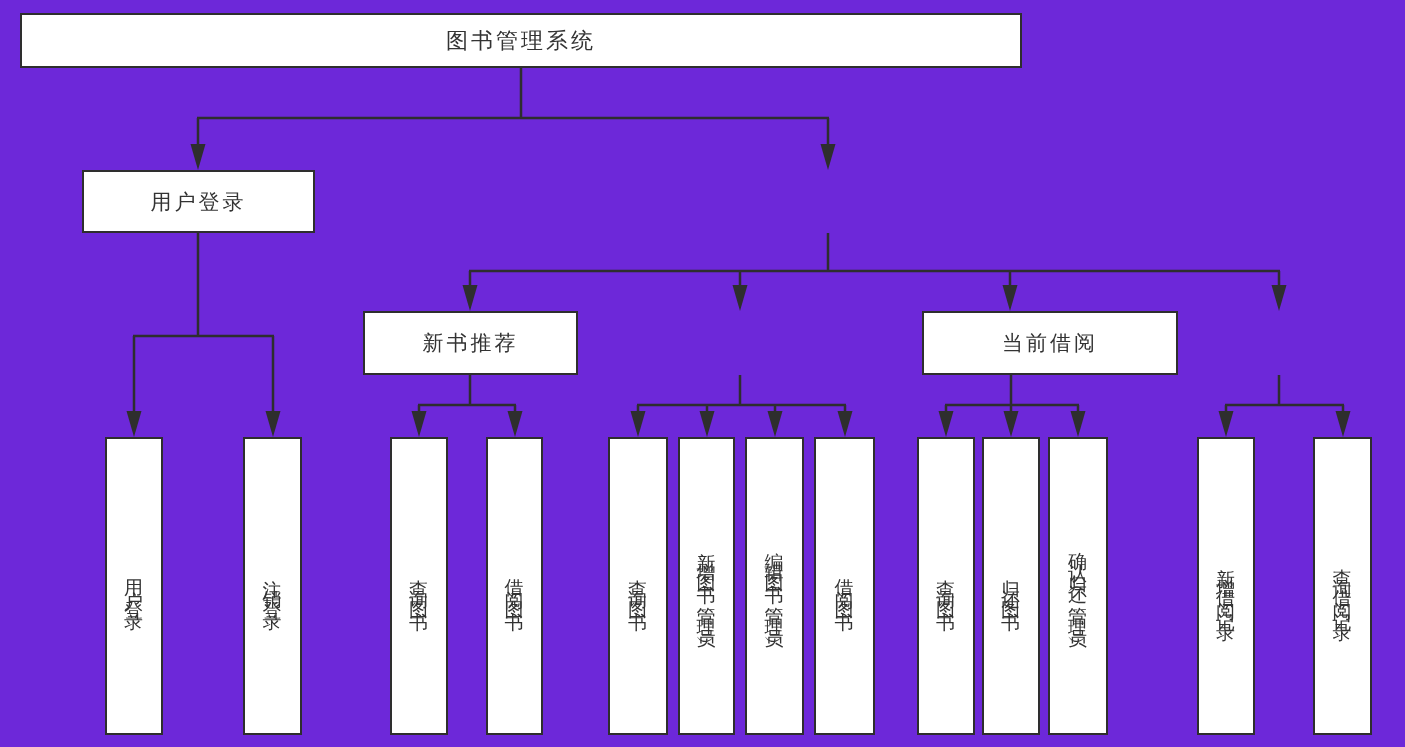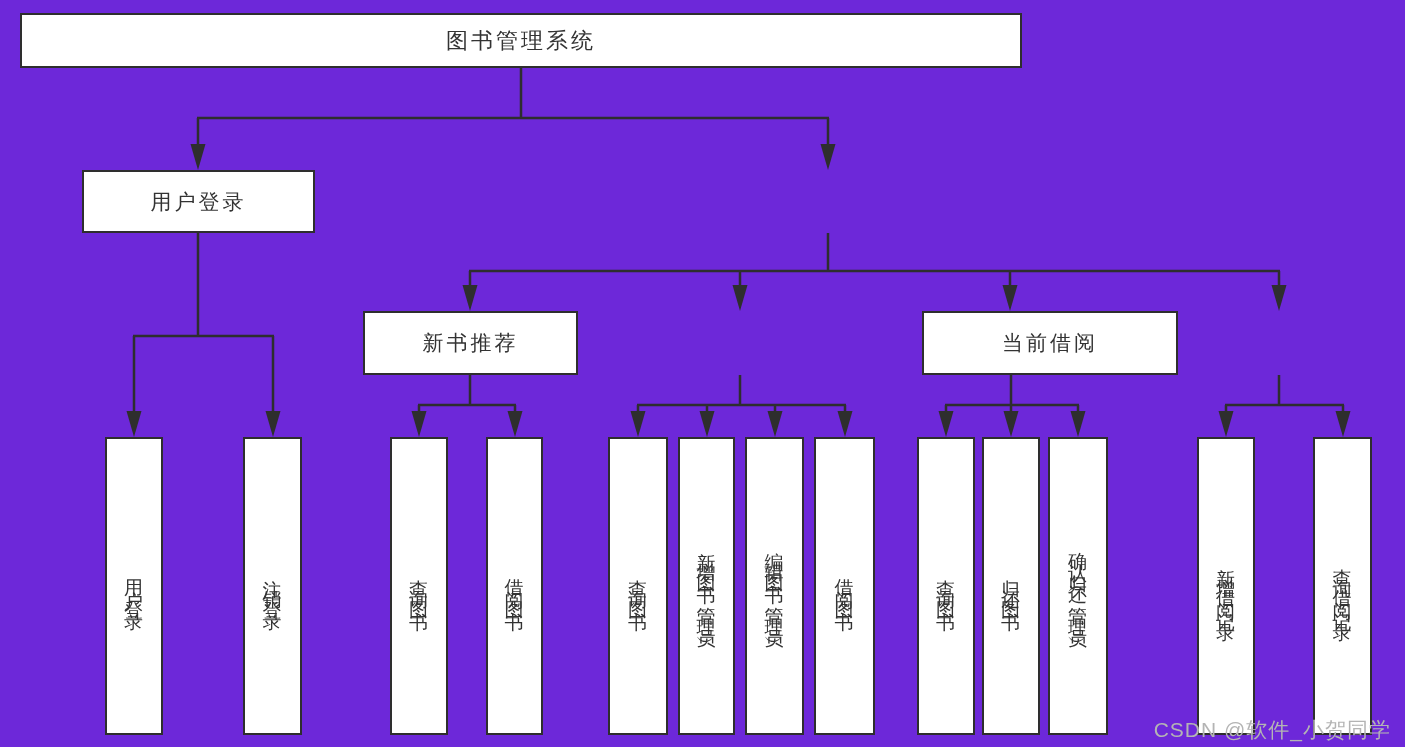--- a/index.html
+++ b/index.html
@@ -148,15 +148,14 @@
     <span class="v-label">确认归还（管理员）</span>
   </div>
 
   <div class="node" style="left:1197px;top:437px;width:58px;height:298px;">
     <span class="v-label">新增借阅记录</span>
   </div>
   <div class="node" style="left:1313px;top:437px;width:59px;height:298px;">
     <span class="v-label">查询借阅记录</span>
   </div>
 
-  <div class="watermark">CSDN @软件_小贺同学</div>
 
 </div>
 
 </body></html>

